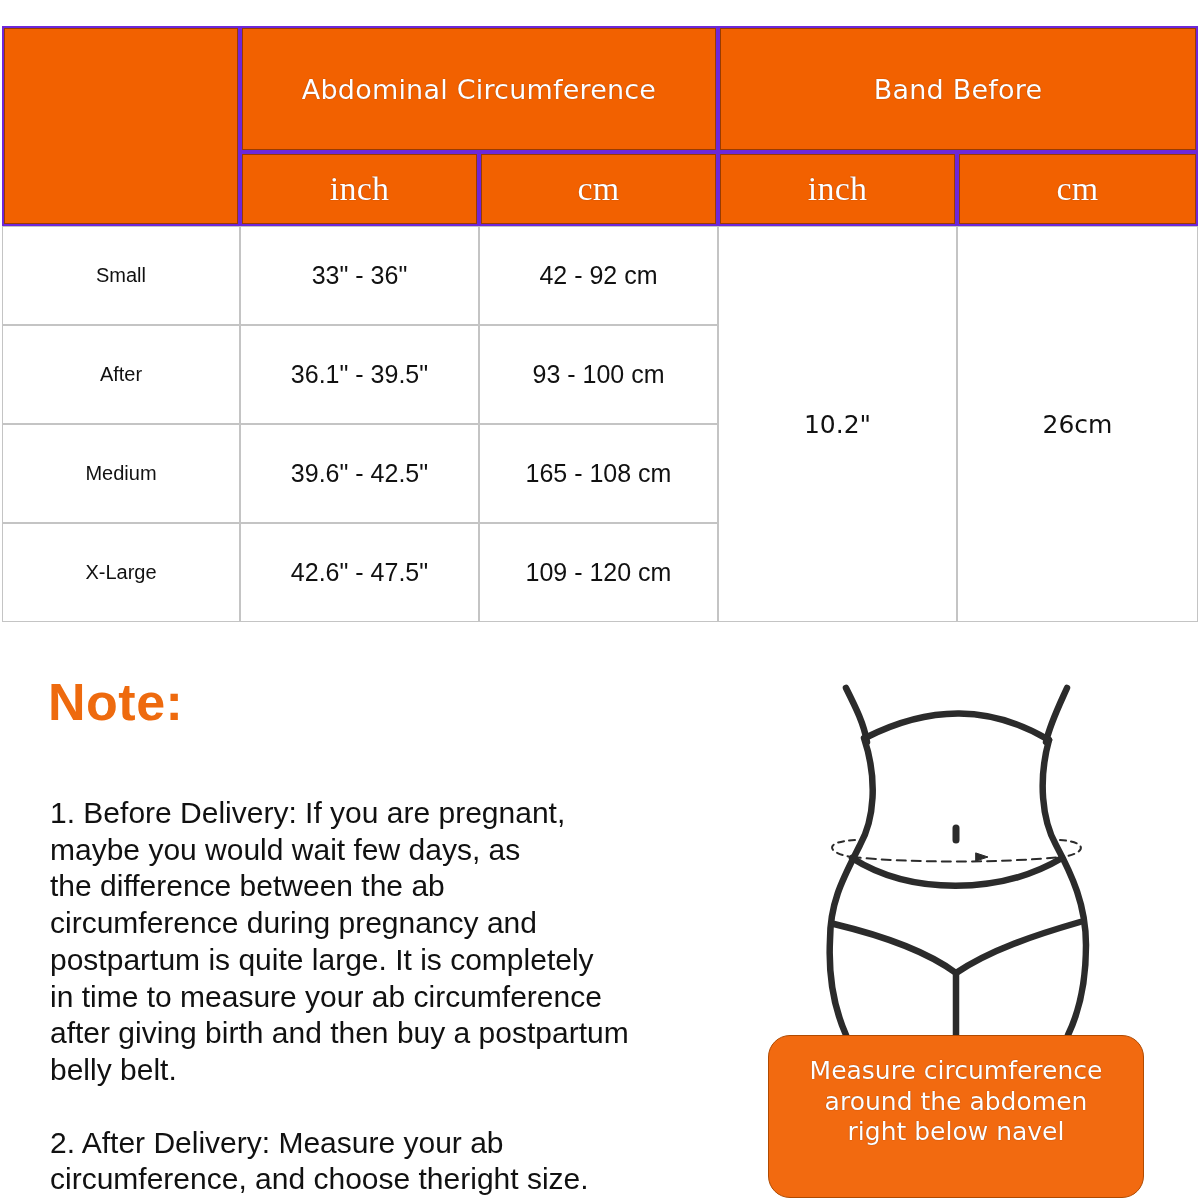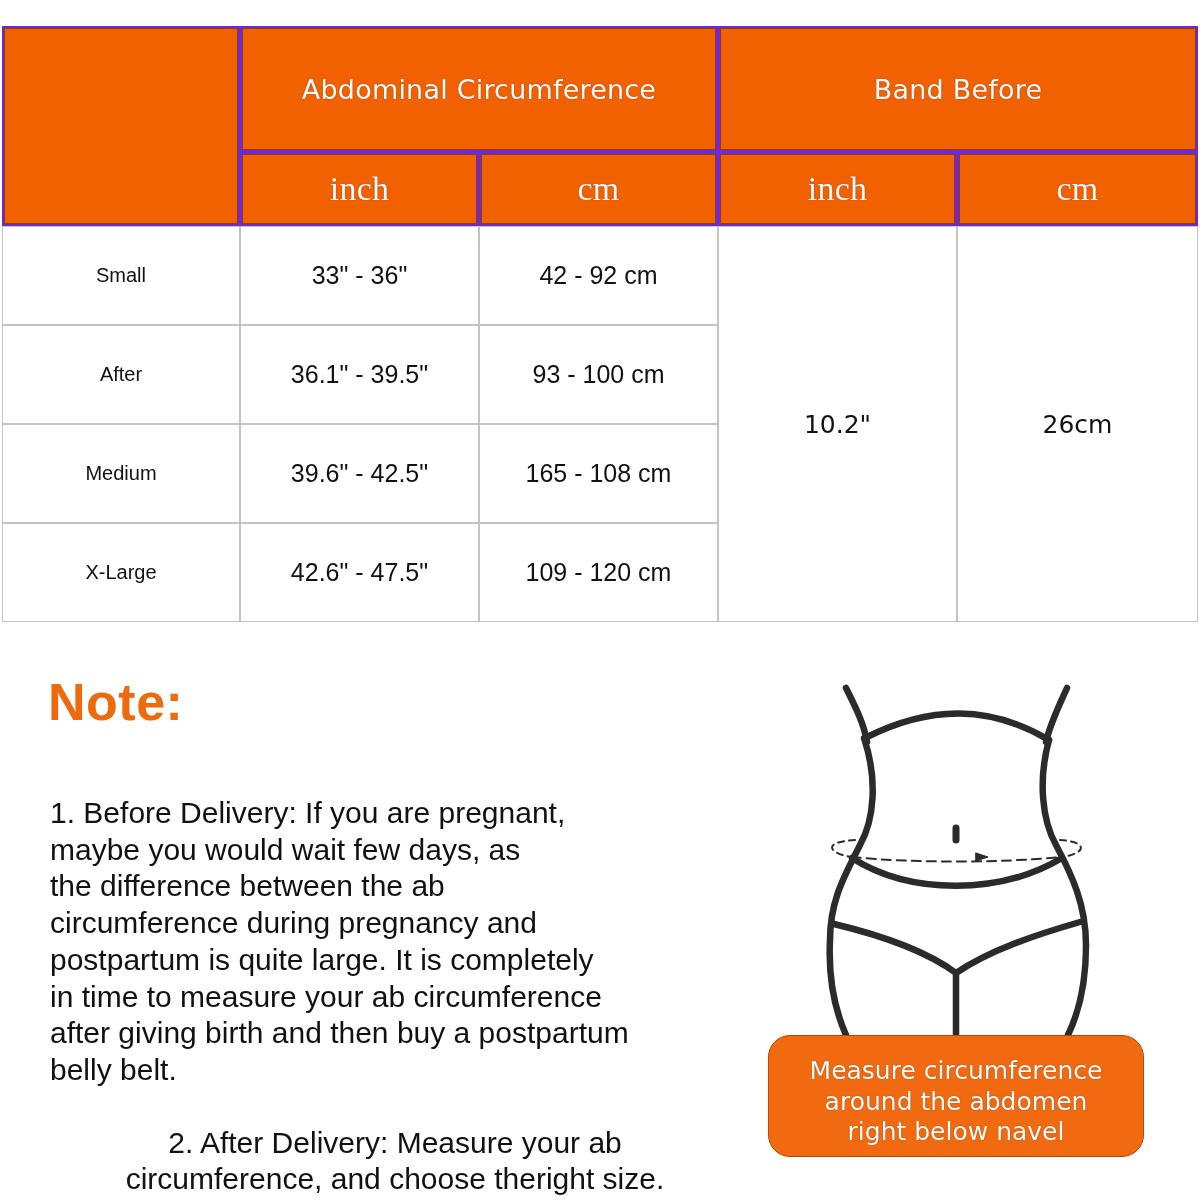--- a/index.html
+++ b/index.html
@@ -43,28 +43,28 @@
       position: absolute; left: 48px; top: 672px;
       font-family: Liberation Sans, sans-serif; font-weight: bold;
       font-size: 52px; color: #ee6a0e; letter-spacing: 0.5px;
     }
     .note-body {
       position: absolute; left: 50px; top: 771px; width: 690px;
       font-family: "Liberation Sans", sans-serif;
       font-size: 30px; line-height: 36.7px; color: #111; margin-top: 24px;
     }
     .note-body .para { white-space: pre-line; }
-    .note-body .para + .para { margin-top: 36px; text-align: center; }
+    .note-body .para + .para { margin-top: 36px; }
 
     
     .figure {
       position: absolute; left: 760px; top: 660px; width: 420px; height: 400px;
     }
     .callout {
-      position: absolute; left: 768px; top: 1035px; width: 376px; height: 122px;
+      position: absolute; left: 768px; top: 1035px; width: 376px; height: 163px;
       background: #f26a10;
       border: 1.5px solid #b04a00;
       border-radius: 22px;
       color: #ffffff;
       font-family: "DejaVu Sans", sans-serif;
       font-size: 25px; line-height: 30.5px; text-align: center;
       padding-top: 20px;
       white-space: pre-line;
       text-shadow: 0 0 1px #7a2a00;
     }

